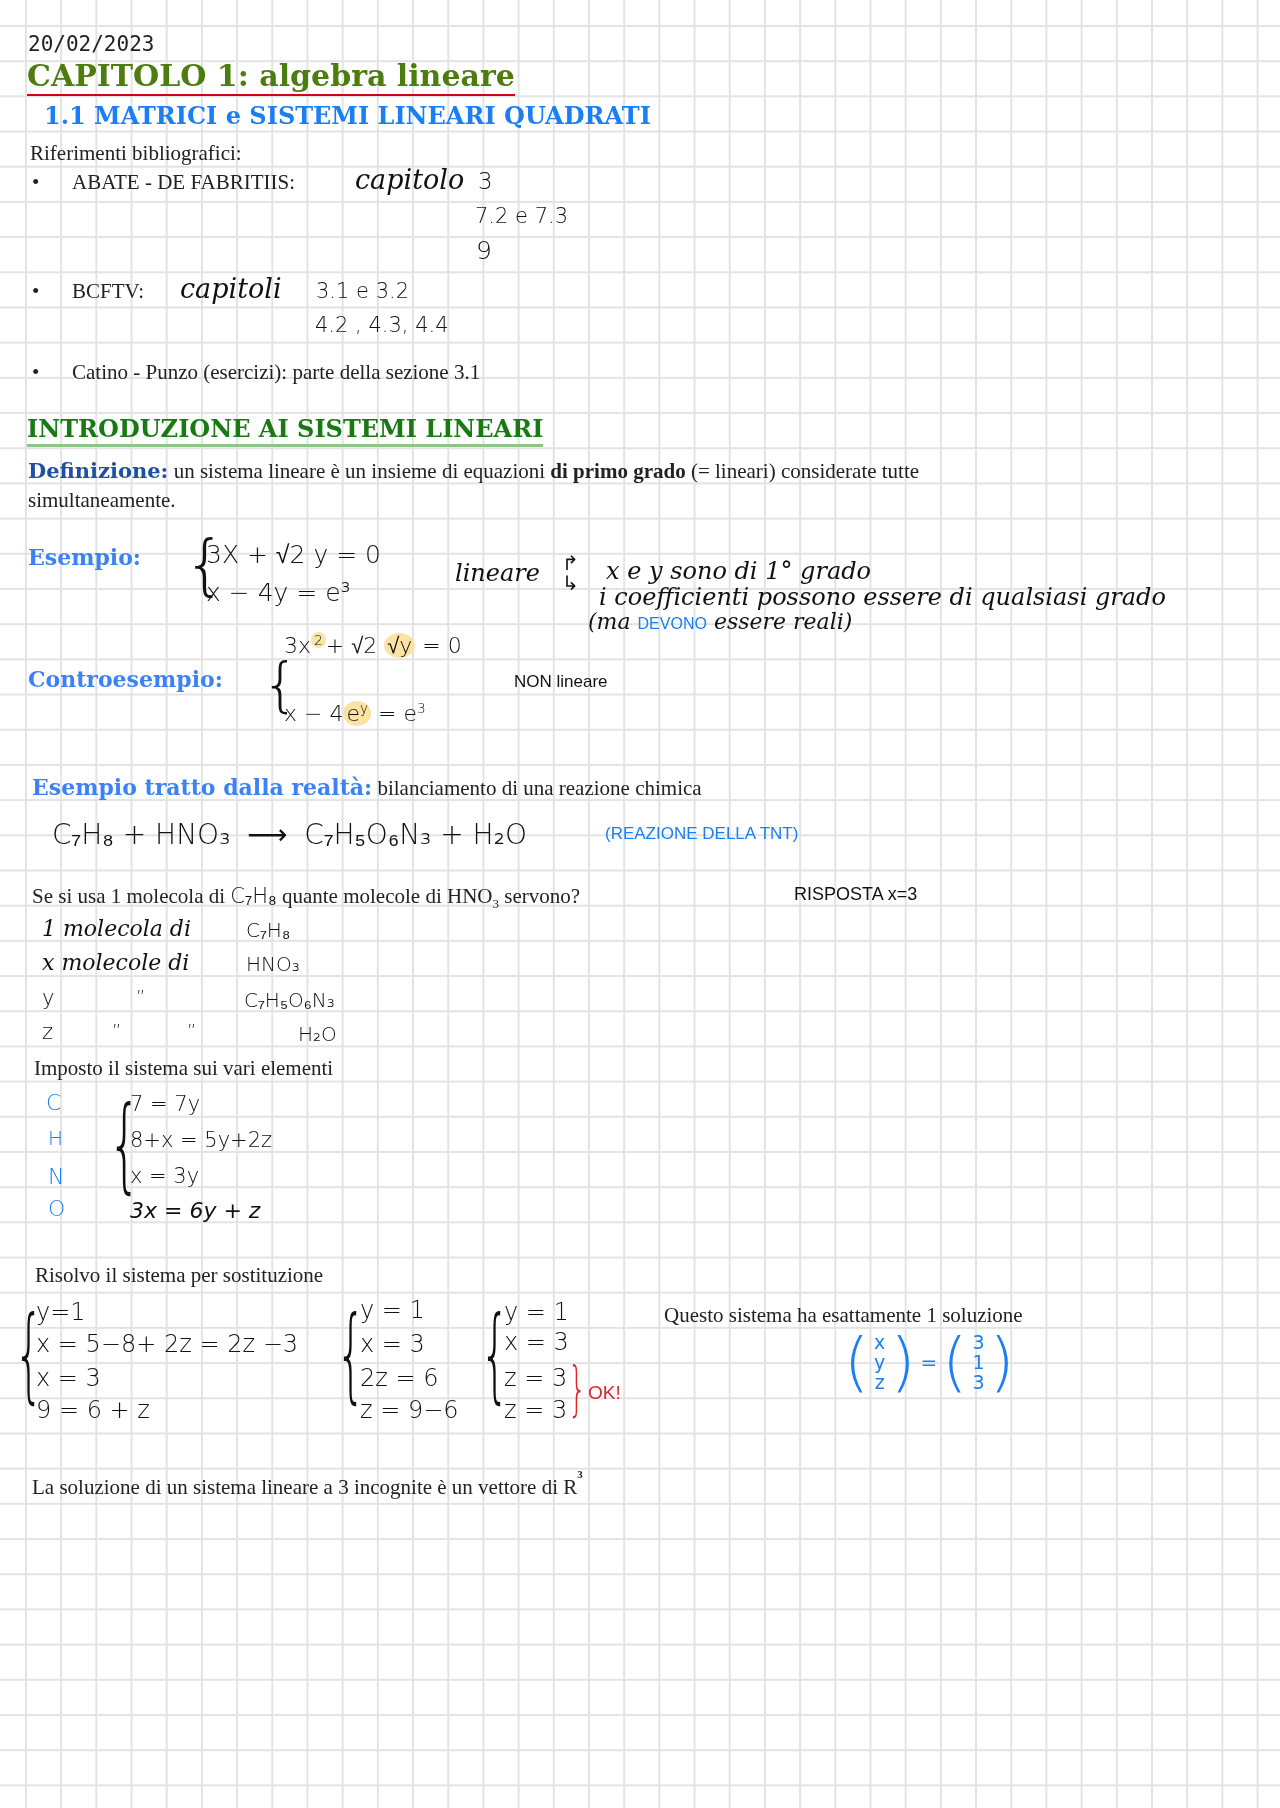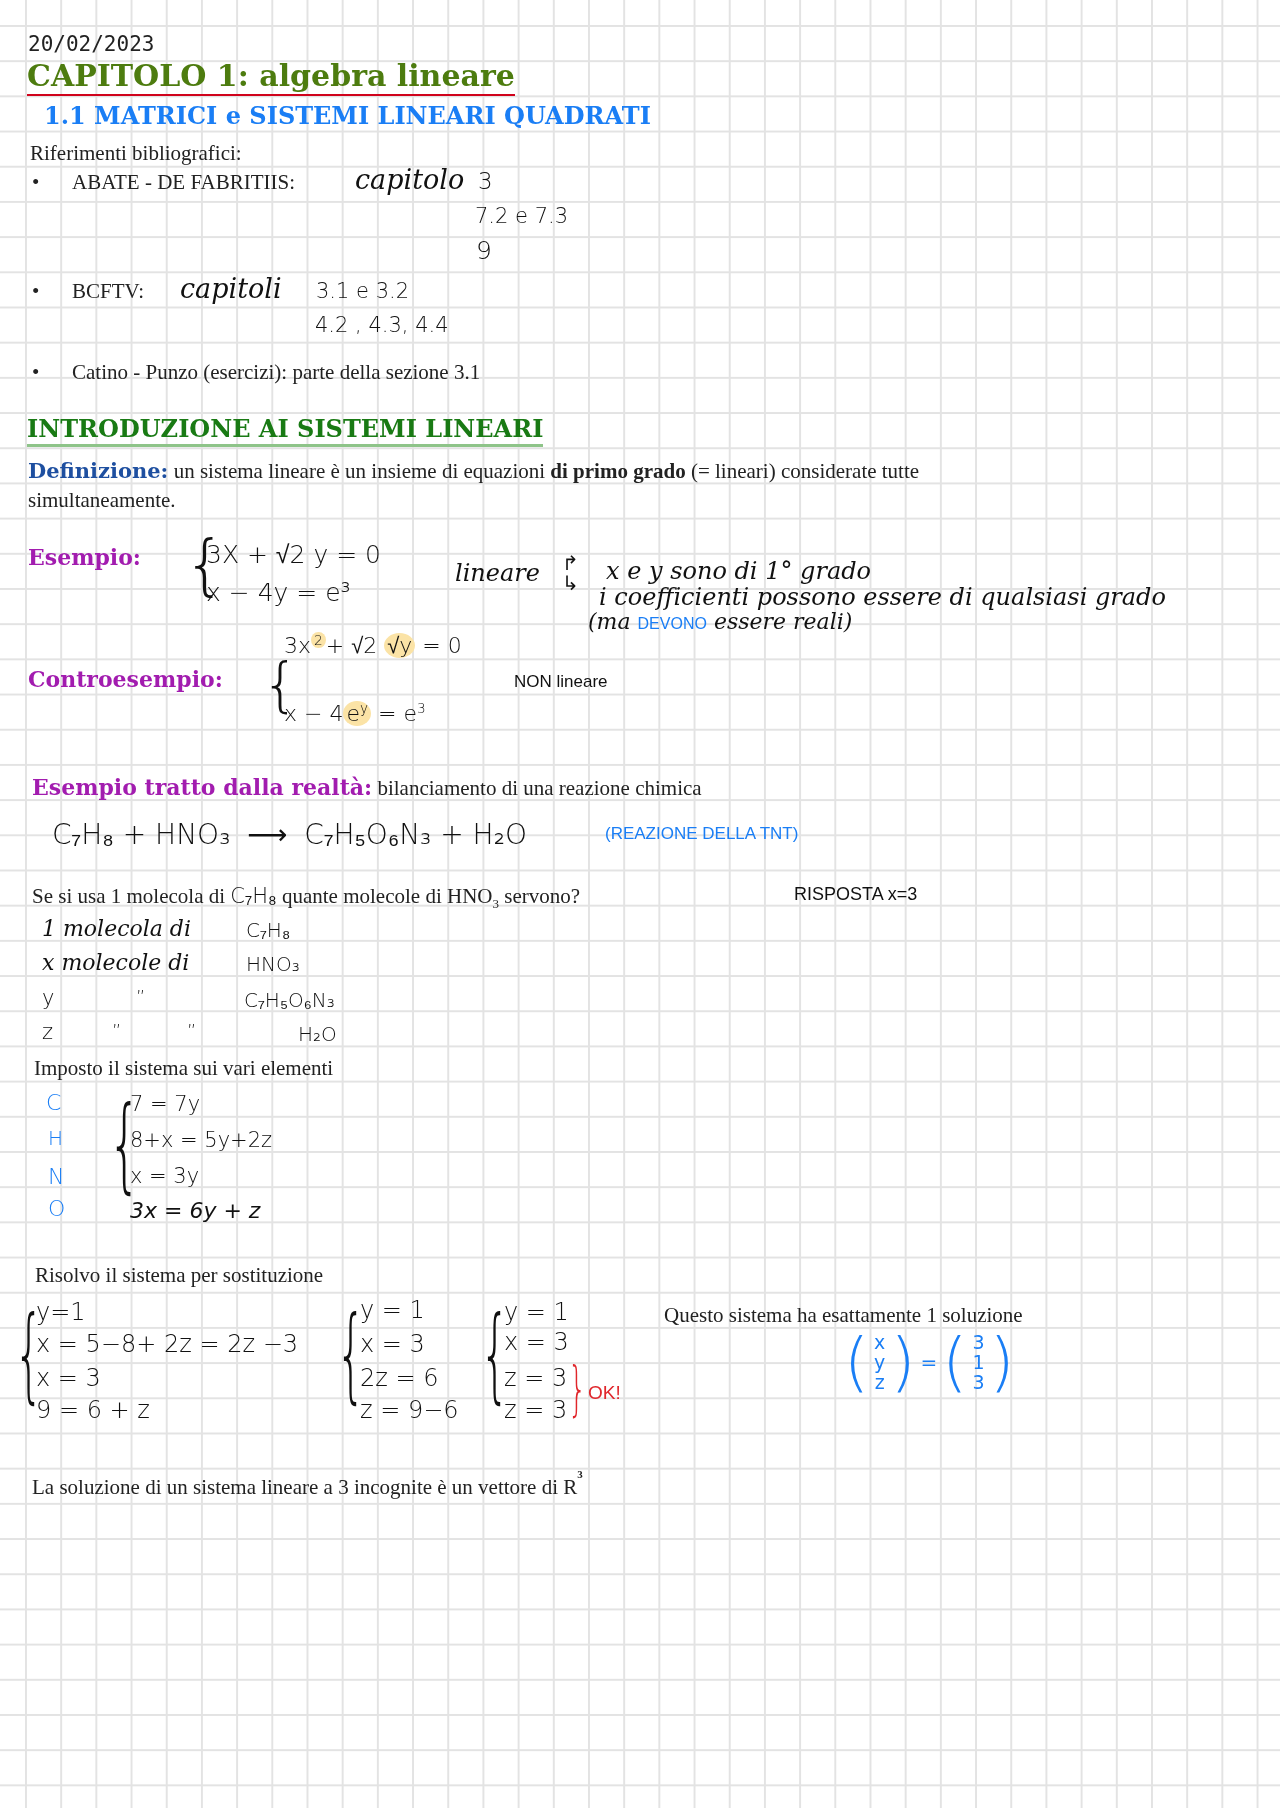--- a/index.html
+++ b/index.html
@@ -16,21 +16,21 @@
   }
   .abs { position:absolute; white-space:nowrap; }
   .type { font-family:"Liberation Serif", "DejaVu Serif", serif; font-size:21px; color:#222; }
   .hand { font-family:"DejaVu Sans", sans-serif; font-weight:300; color:#111; }
   .hand-thin { font-family:"Liberation Sans", sans-serif; color:#111; }
   .script { font-family:"DejaVu Serif", serif; font-style:italic; color:#111; }
   .date { left:28px; top:32px; font-family:"DejaVu Sans Mono", monospace; font-size:21px; color:#222; }
   .chapter { left:27px; top:58px; font-family:"DejaVu Serif", serif; font-weight:bold; font-size:30px; color:#4d7c0f; border-bottom:2px solid #d0021b; line-height:36px; }
   .section { left:27px; top:101px; font-family:"DejaVu Serif", serif; font-weight:bold; font-size:24px; color:#1a7ef5;margin-left:17px; }
   .green { left:27px; top:414px; font-family:"DejaVu Serif", serif; font-weight:bold; font-size:24px; color:#197a14; border-bottom:3px solid #8ec489; line-height:30px; }
-  .yellow { font-family:"DejaVu Serif", serif; font-weight:bold; color:#a21caf; font-size:22px; }
+  .yellow { font-family:"DejaVu Serif", serif; font-weight:bold; color:#3b82f6; font-size:22px; }
   .defterm { font-family:"DejaVu Serif", serif; font-weight:bold; color:#1e4fa0; }
   .bullet::before { content:"•"; position:absolute; left:-40px; }
   .brace { font-family:"DejaVu Sans", sans-serif; font-weight:200; color:#111; }
   .blue { color:#1a7ef5; }
   .red { color:#e0262b; }
   .hl { background:#fbe3a6; border-radius:50%; padding:0 3px; }
   sub, sup { font-size:62%; }
   .paren { display:inline-block; vertical-align:middle; font-size:64px; line-height:64px; font-weight:200; color:#1a7ef5; font-family:"DejaVu Sans", sans-serif; }
   .vec { display:inline-block; vertical-align:middle; text-align:center; line-height:20px; font-size:19px; color:#1a7ef5; font-family:"DejaVu Sans", sans-serif; }
 </style>

